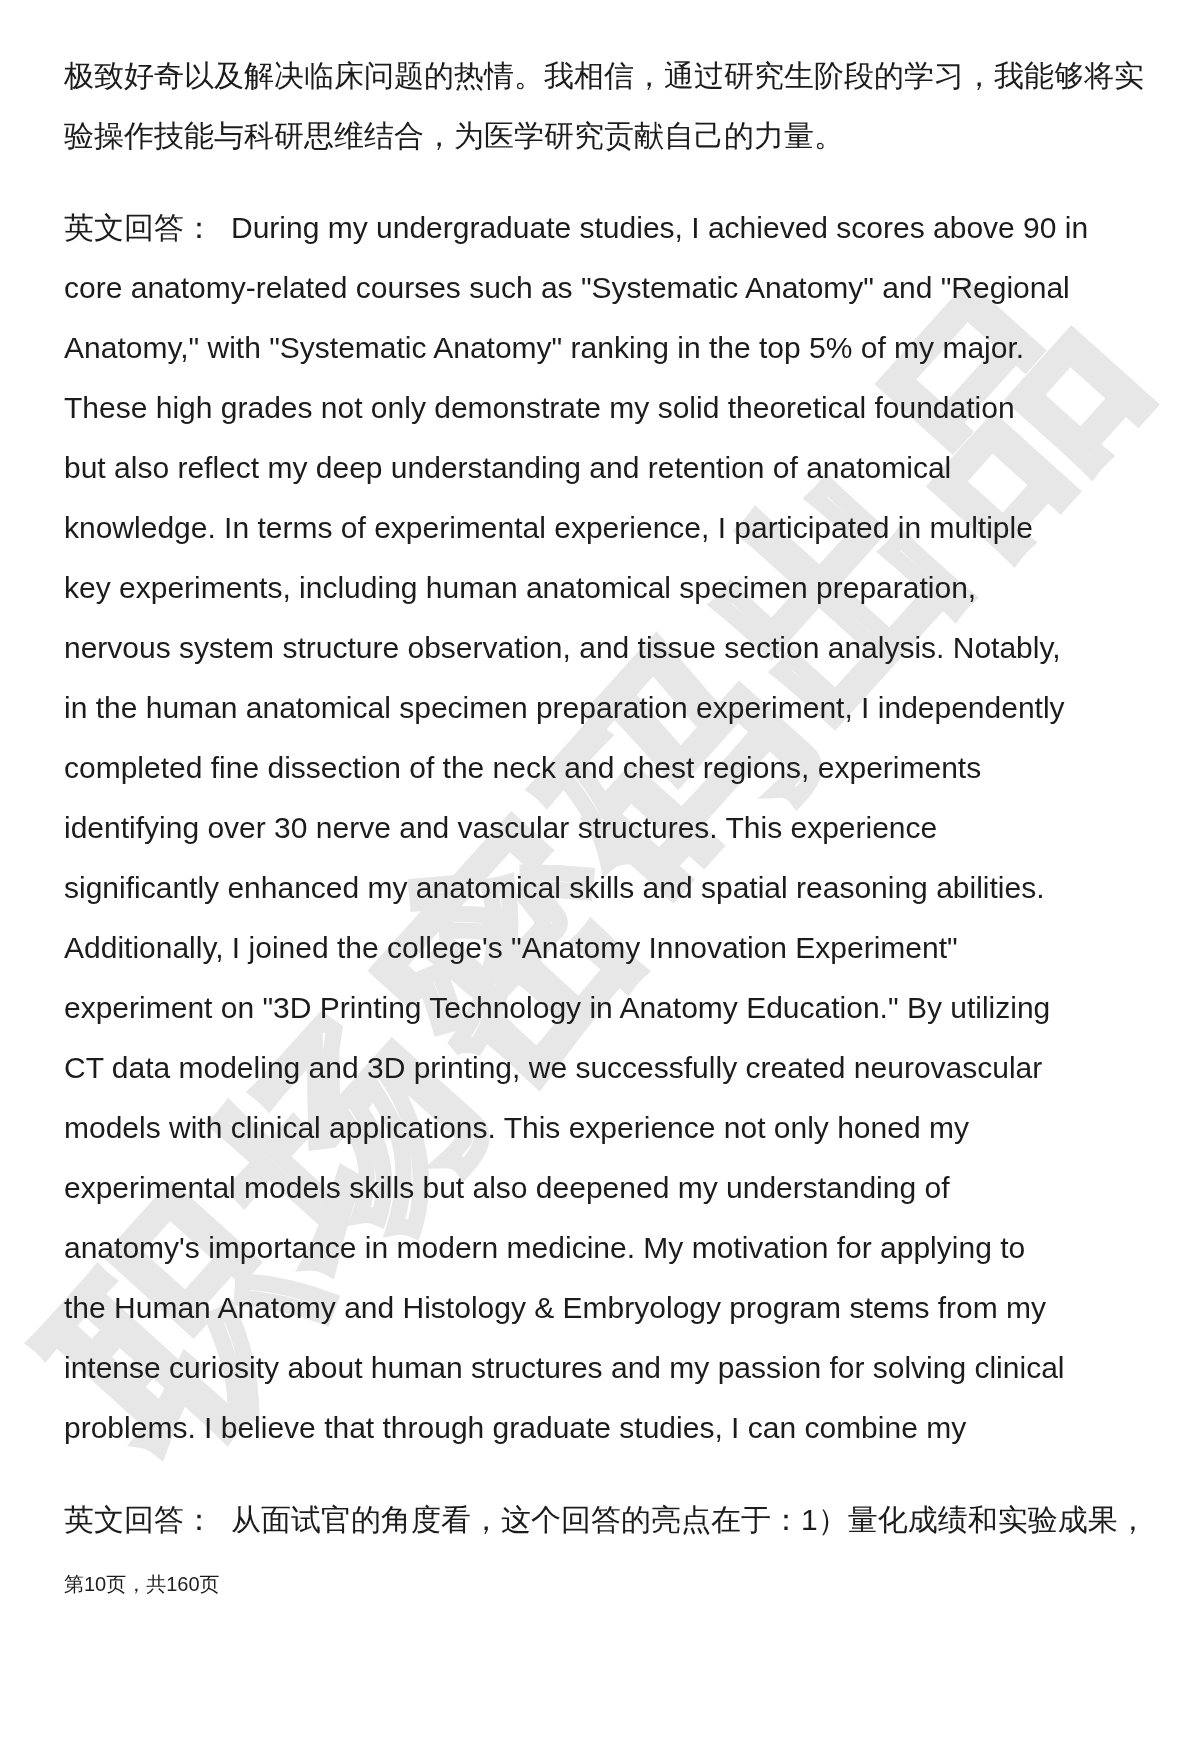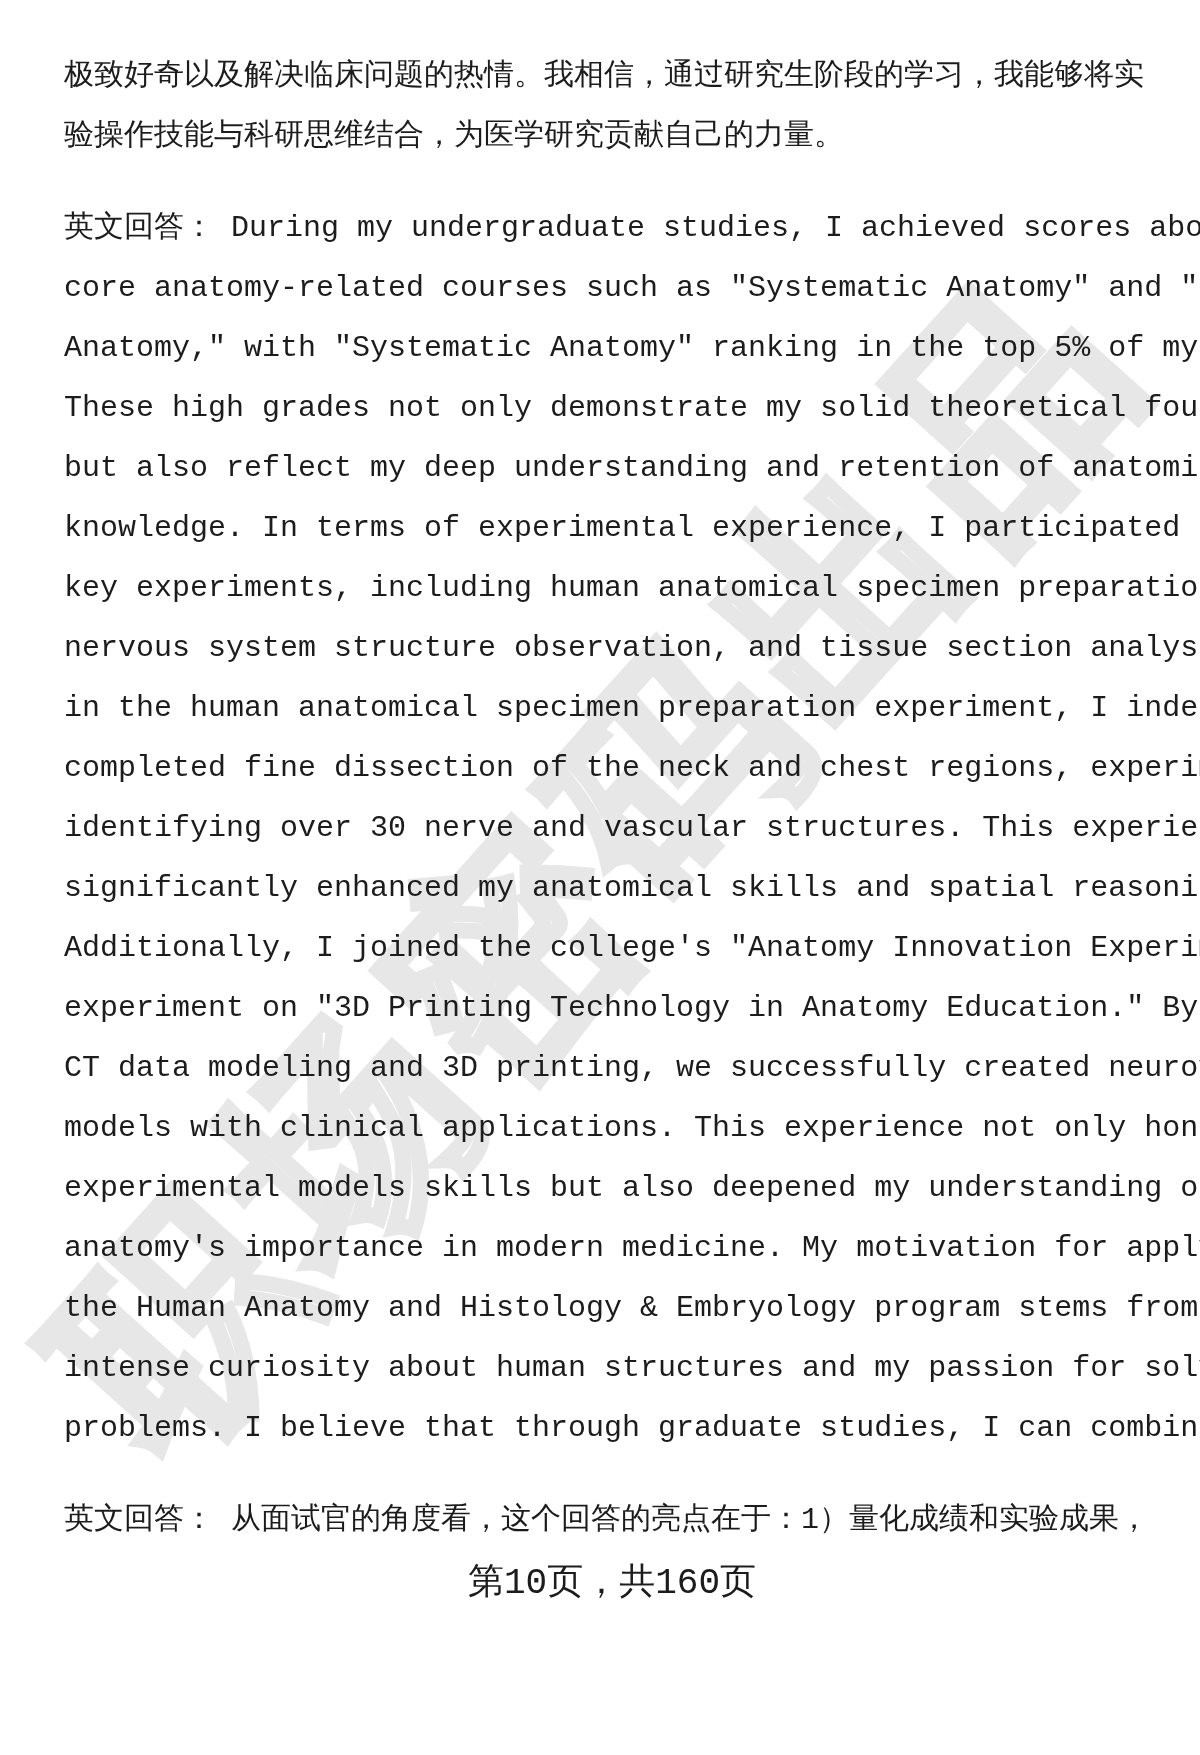--- a/index.html
+++ b/index.html
@@ -32,36 +32,34 @@
     pointer-events: none;
   }
   .content {
     position: absolute;
     left: 0;
     top: 0;
     right: 0;
     bottom: 0;
     padding: 46px 40px 0 64px;
     z-index: 1;
-    font-family: Liberation Mono, monospace;
   }
   .line {
     font-size: 30px;
     line-height: 60px;
     white-space: nowrap;
   }
   .para-gap {
     margin-top: 32px;
   }
   .inline-label {
     margin-right: 17px;
   }
   .footer {
-    text-align: center;
-    font-size: 36px;
+    font-size: 20px;
     line-height: 60px;
     margin-top: 4px;
   }
 </style>
 </head>
 <body>
 
 <div class="page">
 
   <div class="watermark">职场密码出品</div>

